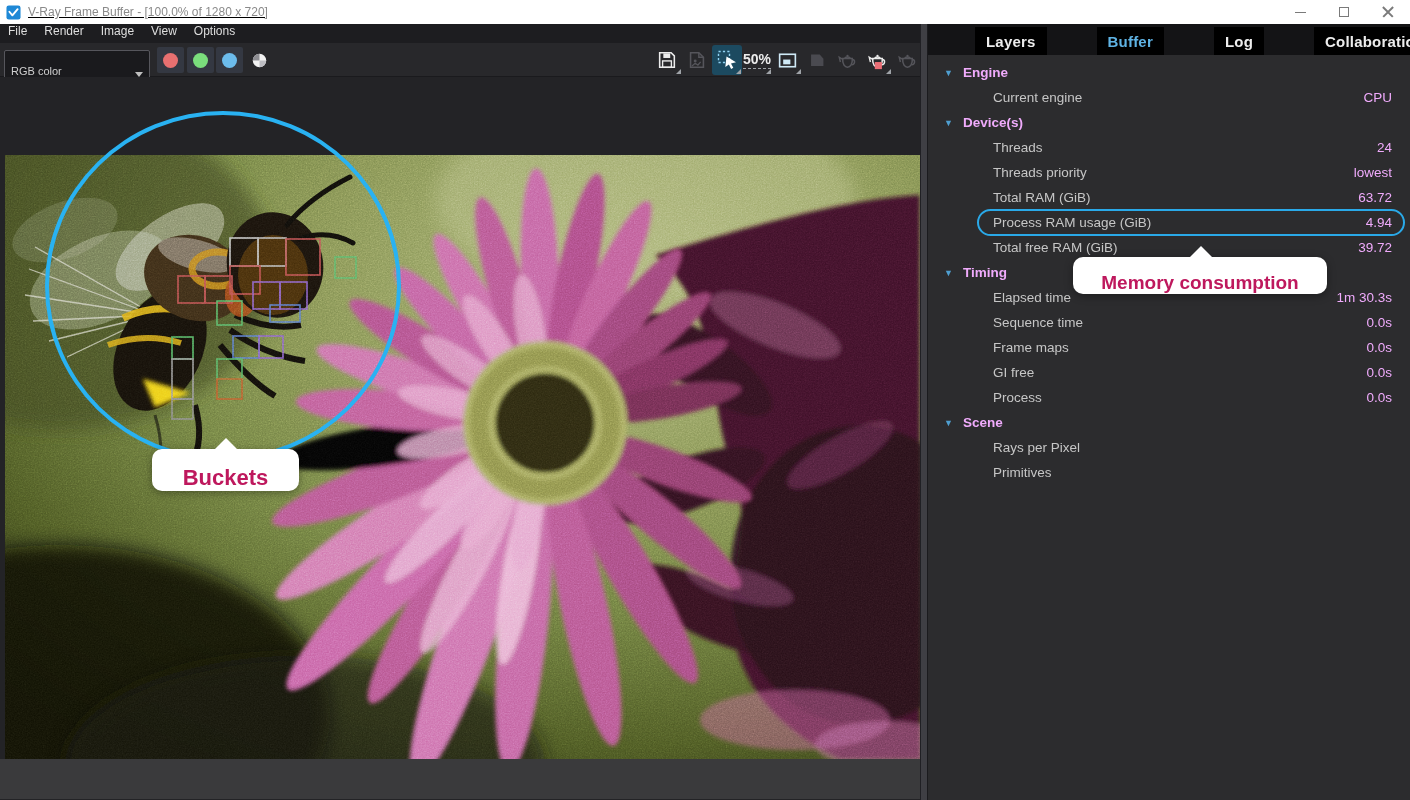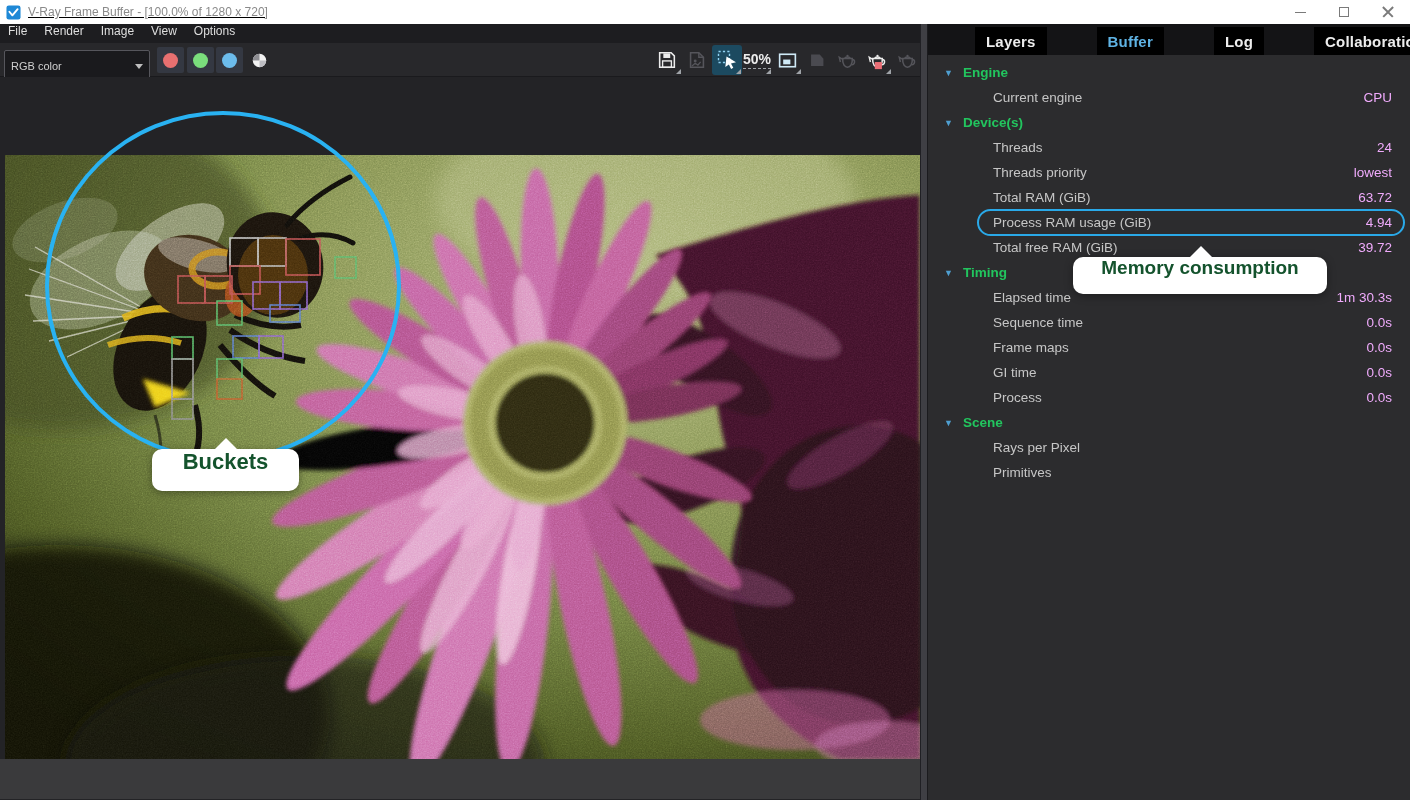--- a/index.html
+++ b/index.html
@@ -20,42 +20,42 @@
   .close-glyph::before,.close-glyph::after { content:""; position:absolute; left:-1px; top:5px; width:14px; height:1.5px; background:#7a7a7a; }
   .close-glyph::before { transform:rotate(45deg); }
   .close-glyph::after  { transform:rotate(-45deg); }
 
   
   .left-pane { position:absolute; left:0; top:24px; width:920px; height:776px; background:#232326; }
   .menubar { height:19px; background:#1d1d20; display:flex; padding-left:8px; }
   .menu-item { font-size:12px; color:#dedede; margin-right:17px; cursor:default; }
   .toolbar { position:relative; height:34px; background:#28282b; border-bottom:1px solid #1a1a1d; }
   .channel-dd { position:absolute; left:4px; top:7px; width:146px; height:32px; background:#1a1a1d;
-                border:1px solid #56565c; border-radius:2px; display:flex; align-items:center;
+                border:1px solid #56565c; border-radius:2px; display:flex; align-items:flex-end;
                 padding:4px 6px; color:#cfcfcf; font-size:11px; }
   .channel-dd .caret { margin-left:auto; width:0; height:0; border-left:4px solid transparent;
                        border-right:4px solid transparent; border-top:5px solid #bFbFbF; }
   .cbtn { position:absolute; top:4px; width:27px; height:26px; background:#343842; border-radius:2px;
           display:flex; align-items:center; justify-content:center; cursor:pointer; }
   .cdot { width:15px; height:15px; border-radius:50%; }
   .mono-btn { position:absolute; top:4px; left:246px; width:27px; height:26px; display:flex; align-items:center; justify-content:center; cursor:pointer; }
   .tool { position:absolute; top:2px; width:30px; height:30px; display:flex; align-items:center; justify-content:center; cursor:pointer; border-radius:3px; }
   .tool.active { background:#1c4a60; }
   .tool.dd::after { content:""; position:absolute; right:1px; bottom:1px; width:0; height:0;
                     border-style:solid; border-width:0 0 5px 5px; border-color:transparent transparent #9fa3a8 transparent; }
   .zoom-label { font-size:14px; font-weight:bold; color:#ececec; border-bottom:1px dashed #9fa3a8; padding-bottom:1px; }
 
   
   .canvas { position:relative; height:722px; background:#232326; overflow:hidden; }
   .render-image { position:absolute; left:5px; top:78px; width:915px; height:604px; }
   .bottom-strip { position:absolute; left:0; top:682px; width:920px; height:40px; background:#3a3a3c; }
   .circle-annotation { position:absolute; left:45px; top:34px; width:356px; height:350px;
                        border:4px solid #29b2f2; border-radius:50%; pointer-events:none; }
-  .callout { position:absolute; background:#ffffff; border-radius:10px; color:#14532d; font-weight:bold;
-             display:flex; align-items:flex-start; justify-content:center; box-shadow:0 2px 8px rgba(0,0,0,.35); }
+  .callout { position:absolute; background:#ffffff; border-radius:10px; color:#be185d; font-weight:bold;
+             display:flex; align-items:flex-end; justify-content:center; box-shadow:0 2px 8px rgba(0,0,0,.35); }
   .callout::before { content:""; position:absolute; top:-11px; width:0; height:0;
                      border-left:12px solid transparent; border-right:12px solid transparent;
                      border-bottom:12px solid #ffffff; }
   .buckets-callout { left:152px; top:372px; width:147px; height:42px; font-size:22px; }
   .buckets-callout::before { left:62px; }
 
   
   .divider { position:absolute; left:920px; top:24px; width:8px; height:776px; background:#3f3f44;
              border-left:1px solid #202024; border-right:1px solid #1b1b1e; cursor:col-resize; }
 
@@ -64,21 +64,21 @@
                  display:flex; flex-direction:column; }
   .tab-bar { height:31px; background:#141416; display:flex; align-items:flex-end; }
   .tab { height:28px; display:flex; align-items:center; padding:0 11px; margin-right:3px; background:#000000;
          font-size:15px; font-weight:bold; color:#ededed; letter-spacing:.2px; cursor:pointer;margin-left:47px; }
   .tab.active { color:#5fb3e4; }
   #tab-filler { flex:1; height:28px; background:#26262a; }
   .stats-area { position:relative; flex:1; background:#2c2c2e; }
   #stats-rows { padding-top:5px; }
   .srow { height:25px; display:flex; align-items:center; font-size:13.5px; }
   .srow .arrow { margin-left:16px; width:15px; color:#4f9fd0; font-size:9px; cursor:pointer; }
-  .srow .glabel { color:#22c55e; font-weight:600; margin-left:4px; }
+  .srow .glabel { color:#f0abfc; font-weight:600; margin-left:4px; }
   .srow .ilabel { margin-left:65px; color:#c6c6c6; }
   .srow .ivalue { margin-left:auto; margin-right:18px; color:#f0abfc; }
   .highlight-ring { position:absolute; left:49px; top:154px; width:428px; height:27px;
                     border:2px solid #2aa9e8; border-radius:14px; pointer-events:none; }
   .memory-callout { left:145px; top:202px; width:254px; height:37px; font-size:19px; }
   .memory-callout::before { left:116px; }
 </style>
 </head>
 <body>
 
@@ -405,21 +405,21 @@
           </div>
           <div class="srow item">
             <span class="ilabel">Sequence time</span>
             <span class="ivalue">0.0s</span>
           </div>
           <div class="srow item">
             <span class="ilabel">Frame maps</span>
             <span class="ivalue">0.0s</span>
           </div>
           <div class="srow item">
-            <span class="ilabel">GI time</span>
+            <span class="ilabel">GI free</span>
             <span class="ivalue">0.0s</span>
           </div>
           <div class="srow item">
             <span class="ilabel">Process</span>
             <span class="ivalue">0.0s</span>
           </div>
           <div class="srow group">
             <span class="arrow">▼</span>
             <span class="glabel">Scene</span>
           </div>

